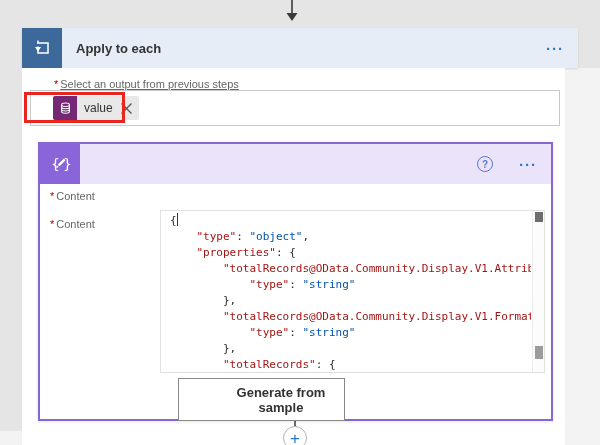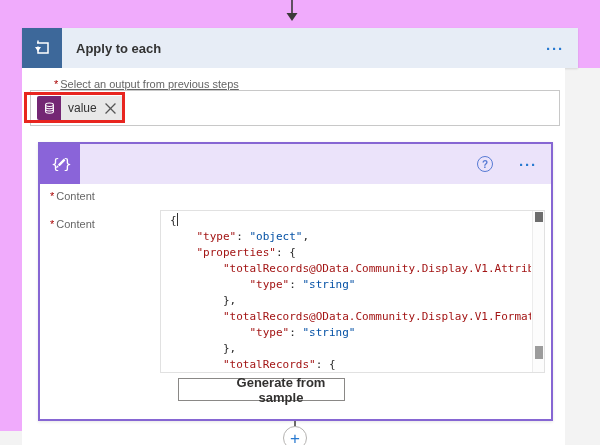--- a/index.html
+++ b/index.html
@@ -1,18 +1,18 @@
 <!DOCTYPE html>
 <html><head>
 <meta charset="utf-8">
 <style>
   * { margin:0; padding:0; box-sizing:border-box; }
   html,body { background:#fff; }
   body { font-family:"Liberation Sans", sans-serif; }
-  #stage { position:relative; width:600px; height:445px; background:#f0abfc; overflow:hidden; }
+  #stage { position:relative; width:600px; height:445px; background:#e5e5e5; overflow:hidden; }
 
   .abs { position:absolute; }
 
   
   .canvas-strip { background:#f3f3f3; }
 
   
   #flow-arrow { left:282px; top:0; width:20px; height:22px; }
 
   
@@ -25,21 +25,21 @@
 
   
   #scope-body { left:22px; top:68px; width:543px; height:377px; background:#fff; }
 
   .param-label { font-size:11px; color:#666; }
   .req { color:#a80000; margin-right:2px; }
   .underlined { text-decoration:underline; }
 
   
   #value-input { left:30px; top:90px; width:530px; height:36px; background:#fff; border:1px solid #c8c8c8;
-                 display:flex; align-items:center; padding-left:6px; }
+                 display:flex; align-items:center; padding-left:22px; }
   .token-pill { display:inline-flex; align-items:center; background:#e8e8e8; border-radius:2px;
                 height:24px; padding-right:4px; cursor:pointer; }
   .token-icon { width:24px; height:24px; display:flex; align-items:center; justify-content:center;
                 border-radius:2px 0 0 2px; }
   .token-label { font-size:12px; color:#333; margin:0 6px 0 7px; }
   .token-close { width:16px; height:16px; display:flex; align-items:center; justify-content:center; cursor:pointer; }
 
   
   #annotation-box { left:24px; top:92px; width:101px; height:31px; border:3px solid #e8251f; z-index:30; pointer-events:none; }
 
@@ -66,21 +66,21 @@
   .t-p { color:#2b2b2b; }
   .t-k { color:#a31515; }
   .t-s { color:#0451a5; }
   .t-caret { display:inline-block; width:1.5px; height:13px; background:#333; vertical-align:-2px; }
   #editor-scrollbar { position:absolute; top:0; right:0; bottom:0; width:12px; background:#fcfcfc;
                       border-left:1px solid #ececec; cursor:default; }
   #sb-decoration { position:absolute; top:1px; left:2px; width:8px; height:10px; background:#6d6d6d; }
   #sb-thumb { position:absolute; bottom:13px; left:2px; width:8px; height:13px; background:#9c9c9c; }
 
   
-  #generate-btn { left:178px; top:378px; width:167px; height:23px; background:#fff; border:1px solid #8a8886;
+  #generate-btn { left:178px; top:378px; width:167px; height:43px; background:#fff; border:1px solid #8a8886;
                   font-family:"Liberation Sans", sans-serif; font-size:13px; font-weight:600; color:#323130;
                   display:flex; align-items:center; justify-content:center; cursor:pointer;padding-left:39px; }
 
   
   #connector-stub { left:294px; top:421px; width:2px; height:6px; background:#6b6a69; }
   #add-action { left:283px; top:426px; width:24px; height:24px; border:1px solid #b5b3b1; border-radius:50%;
                 background:#fff; color:#2779d0; font-size:17px; font-weight:400; display:flex;
                 align-items:center; justify-content:center; cursor:pointer; line-height:1; }
 </style>
 </head>

